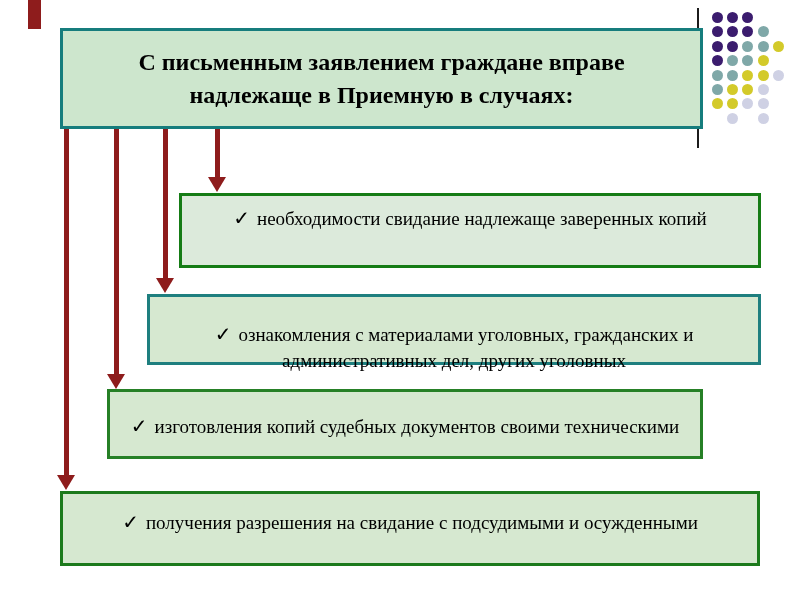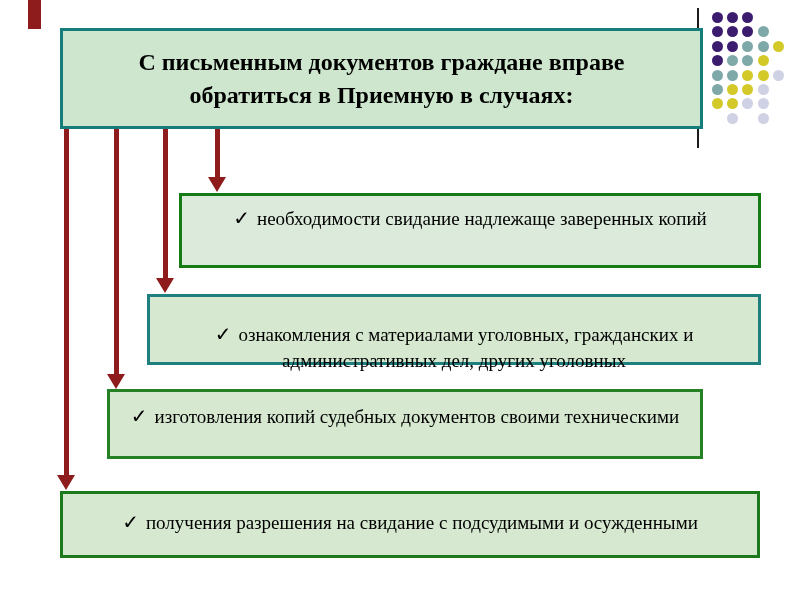--- a/index.html
+++ b/index.html
@@ -7,44 +7,44 @@
          font-family:"Liberation Serif", serif;color:#000;}
   .box{position:absolute;box-sizing:border-box;text-align:center;z-index:2;}
   .title-box{left:60px;top:28px;width:643px;height:101px;background:#cde6cd;
              border:3px solid #167d7d;font-weight:bold;font-size:24px;line-height:33px;
              padding-top:15px;}
   .item{font-size:19px;line-height:26px;background:#d8ead3;}
   .item-1{left:179px;top:193px;width:582px;height:75px;padding-top:9px;
           background:#dceadb;border:3px solid #157c15;}
   .item-2{left:147px;top:294px;width:614px;height:71px;padding-top:24px;
           background:#d6e8d0;border:3px solid #1e7f7f;}
-  .item-3{left:107px;top:389px;width:596px;height:70px;padding-top:11px;
+  .item-3{left:107px;top:389px;width:596px;height:70px;padding-top:21px;
           background:#d6e8d0;border:3px solid #268026;}
-  .item-4{left:60px;top:491px;width:700px;height:67px;padding-top:15px;
+  .item-4{left:60px;top:491px;width:700px;height:75px;padding-top:15px;
           background:#d6e8d0;border:3px solid #1c7a1c;}
   .bl{display:block;}
   .check{display:inline-block;padding-right:7px;font-size:20px;}
   .red-bar{position:absolute;left:28px;top:0;width:13px;height:29px;background:#8e1c1c;z-index:1;}
   .vline{position:absolute;left:697px;top:8px;width:2px;height:140px;background:#1c1c1c;z-index:0;}
   .arrow-line{position:absolute;width:5px;background:#8e1c1c;z-index:1;}
   .arrow-head{position:absolute;width:0;height:0;border-left:9px solid transparent;
               border-right:9px solid transparent;border-top:15px solid #8e1c1c;z-index:1;}
   .dot{position:absolute;width:11px;height:11px;border-radius:50%;z-index:1;}
 </style>
 </head>
 <body>
 
 <div class="slide">
 
   <div class="red-bar"></div>
   <div class="vline"></div>
 
   <div class="box title-box">
-    <span>С письменным документов граждане вправе</span>
-    <span class="bl">обратиться в Приемную в случаях:</span>
+    <span>С письменным заявлением граждане вправе</span>
+    <span class="bl">надлежаще в Приемную в случаях:</span>
   </div>
 
   <div class="box item item-1">
     <span class="check">✓</span><span>необходимости свидание надлежаще заверенных копий</span>
   </div>
 
   <div class="box item item-2">
     <span class="check">✓</span><span>ознакомления с материалами уголовных, гражданских и</span>
     <span class="bl">административных дел, других уголовных</span>
   </div>

